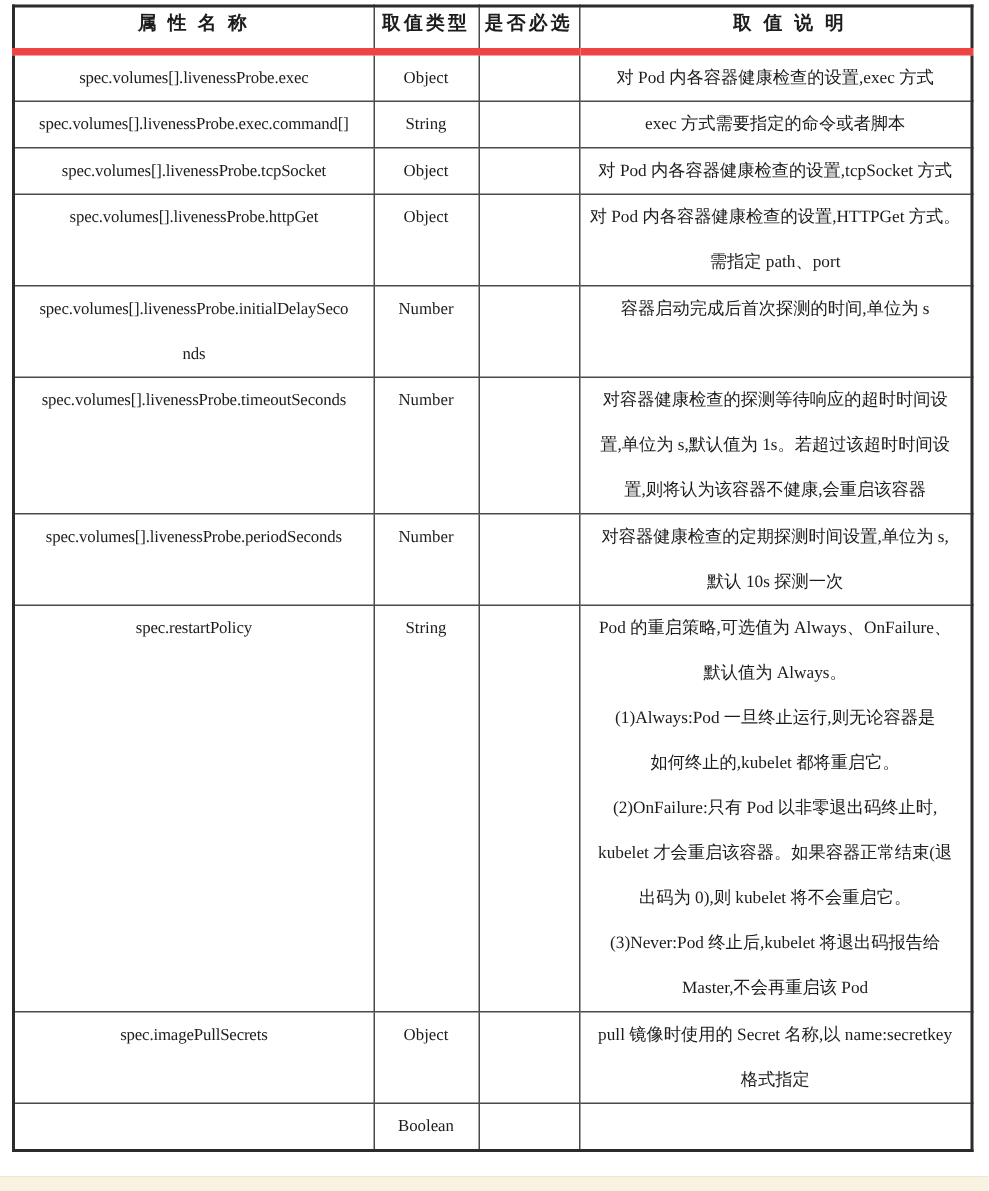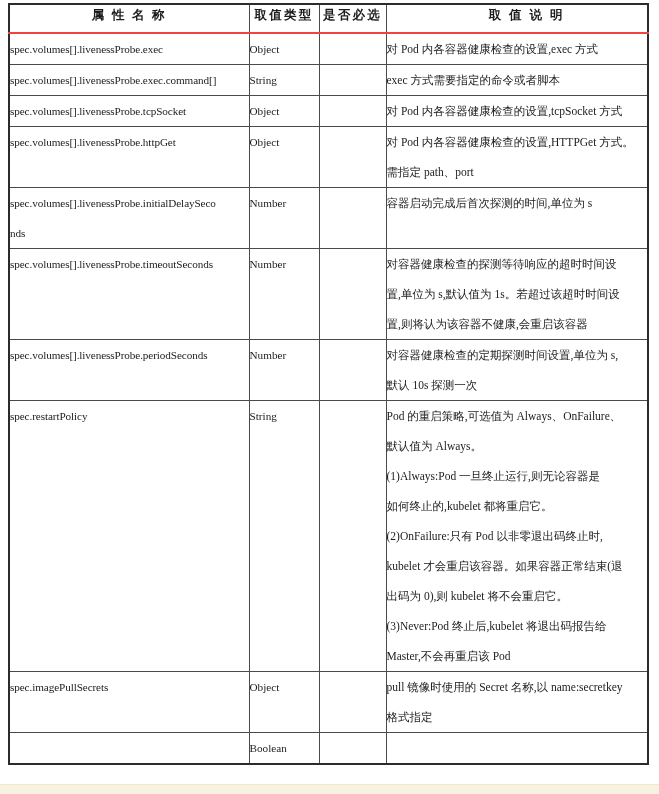--- a/index.html
+++ b/index.html
@@ -38,41 +38,42 @@
     width: 641px;
     background: #ffffff;
   }
 
   table.spec-table td,
   table.spec-table th {
     border: 1px solid #4a4a4a;
     vertical-align: top;
     padding: 0;
     background: #ffffff;
+    text-align: center;
   }
 
   
   table.spec-table {
     border: 2px solid #2b2b2b;
   }
 
   col.c-attr  { width: 240px; }
   col.c-type  { width: 70px; }
   col.c-req   { width: 67px; }
   col.c-desc  { width: 262px; }
 
   
   tr.head-row th {
     height: 22px;
     text-align: center;
     font-weight: bold;
     font-size: 12.5px;
     letter-spacing: 2.2px;
     padding: 2px 0 3px 0;
-    border-bottom: 2px solid #ef4444;
+    border-bottom: 5px solid #ef4444;
     white-space: nowrap;
     margin-left: 47px;
   }
   tr.head-row th.h-desc { letter-spacing: 2.4px; padding-left: 20px; }
 
   
   td.attr-cell {
     font-size: 11.2px;
     line-height: 30px;
     padding: 1px 0 0 8px;

